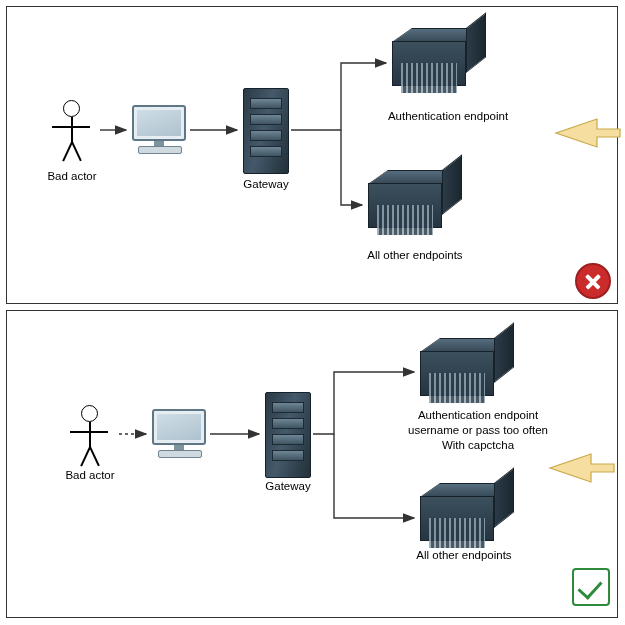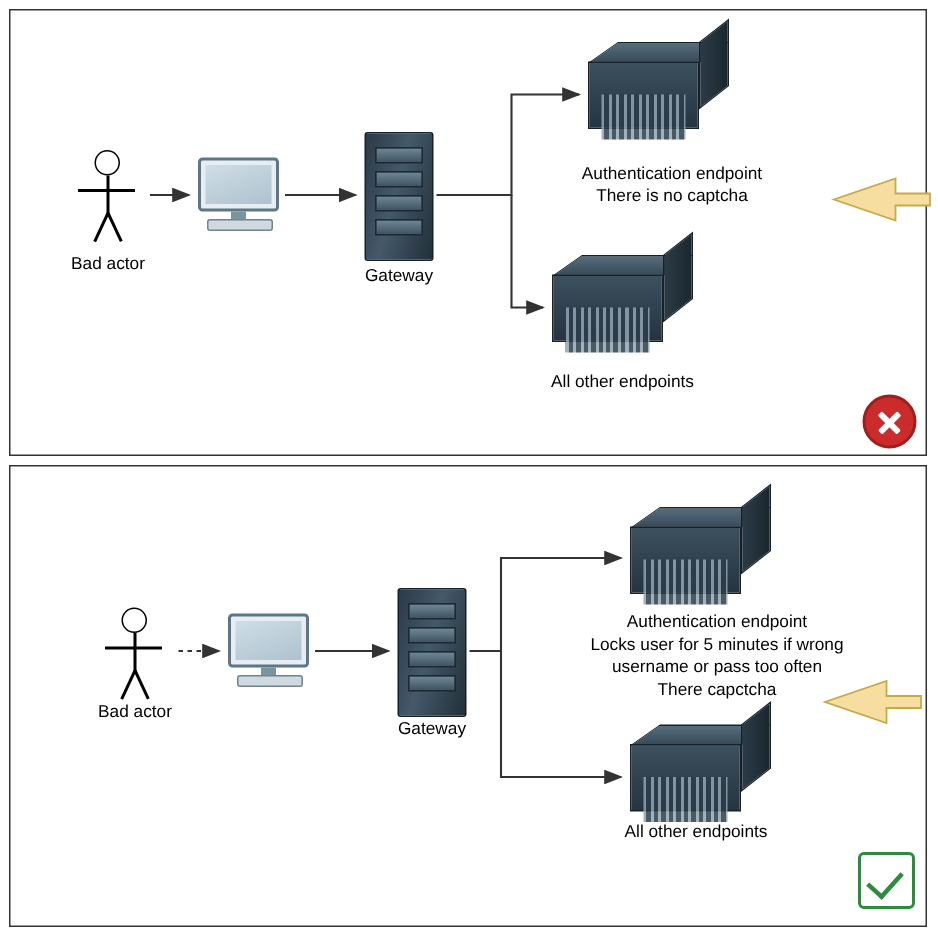--- a/index.html
+++ b/index.html
@@ -226,21 +226,20 @@
     <div class="top"></div>
     <div class="side"></div>
     <div class="front">
       <div class="grill"></div>
     </div>
   </div>
   <div class="node-label" style="left:355px; top:249px; width:120px;">All other endpoints</div>
 
   <div class="note" style="left:348px; top:109px; width:200px;">
     <div>Authentication endpoint</div>
-    <div>There is no captcha</div>
   </div>
 
   <div class="badge-x" style="left:575px; top:263px;"></div>
 
   <div class="panel" id="panel-bottom"></div>
 
   <div class="stick" style="left:67px; top:405px;">
     <div class="head"></div>
     <div class="body"></div>
     <div class="arms"></div>
@@ -276,23 +275,22 @@
     <div class="top"></div>
     <div class="side"></div>
     <div class="front">
       <div class="grill"></div>
     </div>
   </div>
   <div class="node-label" style="left:399px; top:549px; width:130px;">All other endpoints</div>
 
   <div class="note" style="left:378px; top:408px; width:200px;">
     <div>Authentication endpoint</div>
-    <div>Locks user for 5 minutes if wrong</div>
     <div>username or pass too often</div>
-    <div>There capctcha</div>
+    <div>With capctcha</div>
   </div>
 
   <div class="badge-check" style="left:572px; top:568px;">
     <div class="tick"></div>
   </div>
 
   <svg class="links" viewBox="0 0 625 625">
     <defs>
       <marker id="arrow" markerWidth="9" markerHeight="7" refX="8" refY="3.5" orient="auto">
         <polygon points="0 0, 9 3.5, 0 7" fill="#333333"></polygon>

